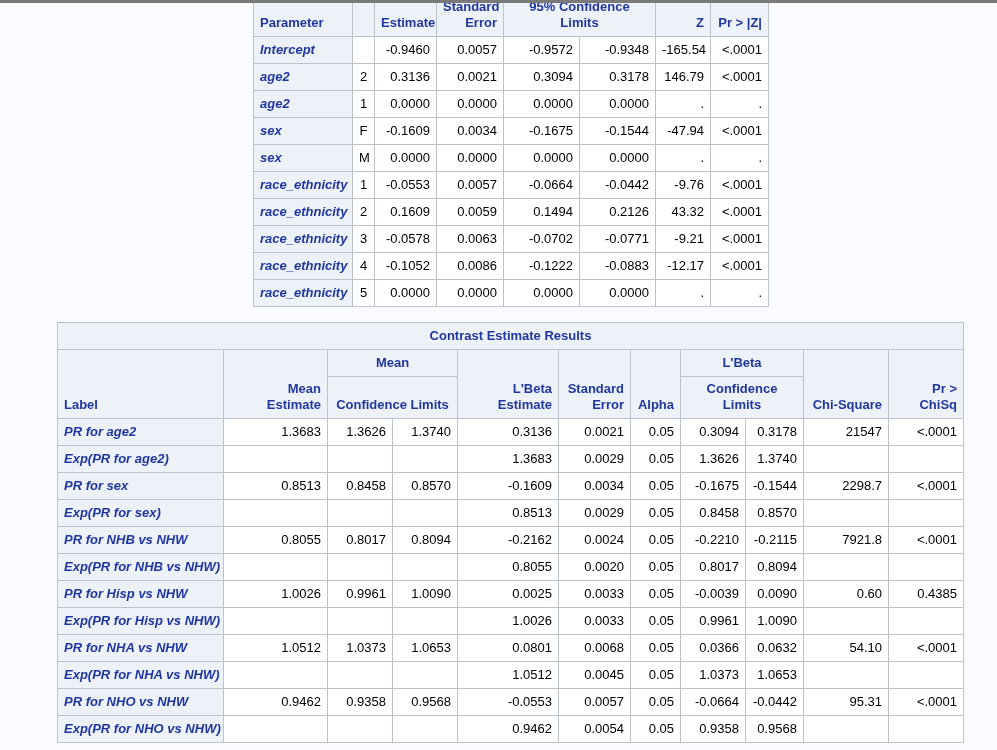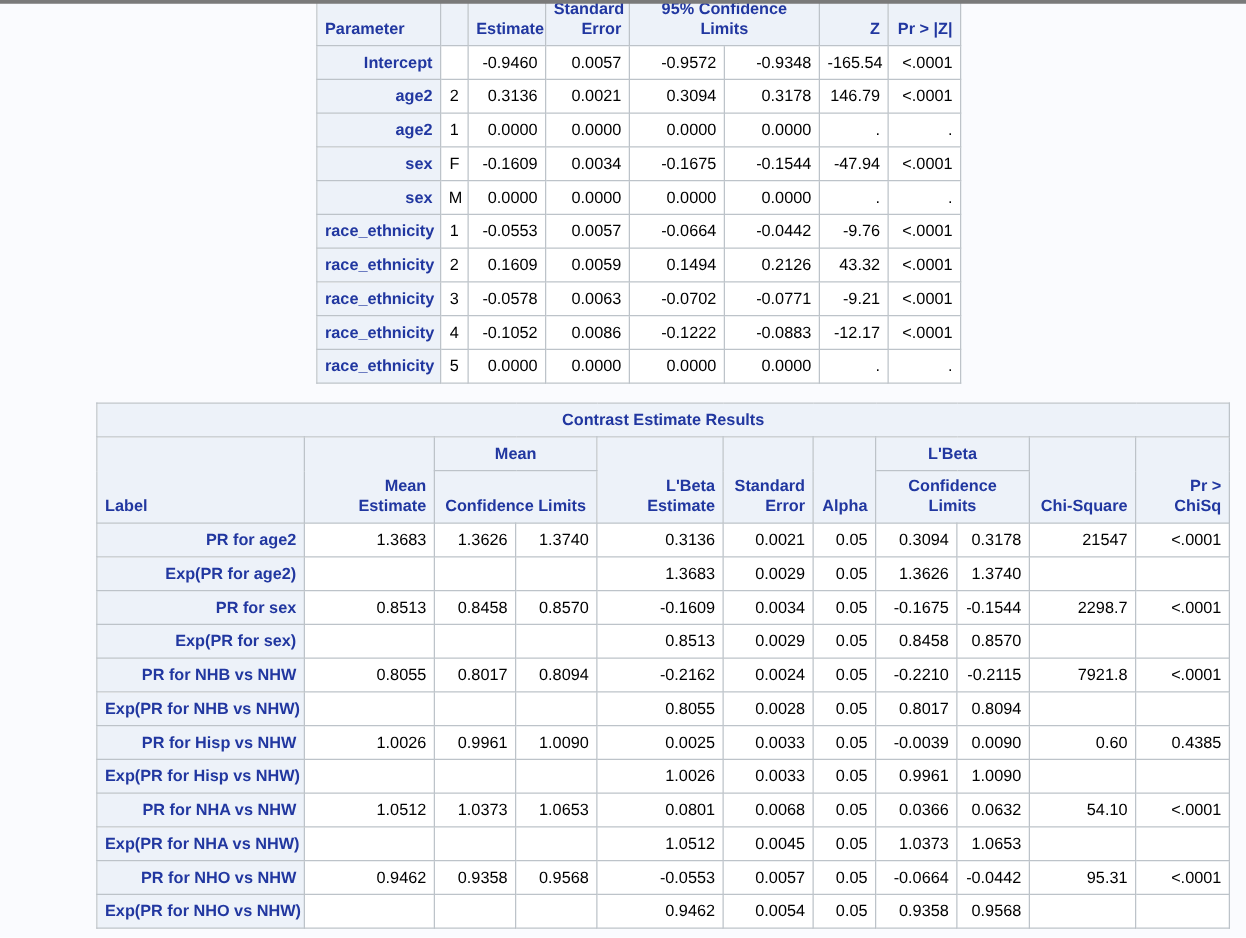--- a/index.html
+++ b/index.html
@@ -36,21 +36,22 @@
   }
   table.sas th.left{text-align:left;}
   table.sas th.center{text-align:center;}
   table.sas th.group{vertical-align:middle;}
   table.sas th.title-cell{text-align:center;vertical-align:middle;}
   table.sas td{color:var(--data-text,#000000);text-align:right;background:var(--cell-bg,#FFFFFF);}
   table.sas td.col-parameter, table.sas td.col-label{
     background:var(--header-bg,#EDF2F9);
     color:var(--accent,#2137A0);
     font-weight:bold;
-    text-align:right;
+    text-align:left;
+    font-style:italic;
   }
   table.sas td.col-level{text-align:center;}
 
   #param-table-wrap{position:absolute;left:253px;top:-6px;}
   #contrast-table-wrap{position:absolute;left:57px;top:322px;}
 </style>
 </head>
 <body>
 
 <div class="canvas">
@@ -178,21 +179,21 @@
             <td class="col-cl_low">0.0000</td>
             <td class="col-cl_high">0.0000</td>
             <td class="col-z">.</td>
             <td class="col-pr">.</td>
           </tr>
         </tbody>
     </table>
   </div>
 
   <div id="contrast-table-wrap">
-    <table class="sas" style="width:906px;margin-left:20px;">
+    <table class="sas" style="width:906px;">
       <colgroup>
         <col style="width:166px">
           <col style="width:104px">
           <col style="width:65px">
           <col style="width:65px">
         <col style="width:101px">
           <col style="width:72px">
           <col style="width:50px">
           <col style="width:65px">
         <col style="width:58px">
@@ -284,21 +285,21 @@
             <td class="col-lbeta_cl_high">-0.2115</td>
             <td class="col-chisq">7921.8</td>
             <td class="col-pr">&lt;.0001</td>
           </tr>
           <tr>
             <td class="col-label">Exp(PR for NHB vs NHW)</td>
             <td class="col-mean_estimate"></td>
             <td class="col-mean_cl_low"></td>
             <td class="col-mean_cl_high"></td>
             <td class="col-lbeta_estimate">0.8055</td>
-            <td class="col-std_error">0.0028</td>
+            <td class="col-std_error">0.0020</td>
             <td class="col-alpha">0.05</td>
             <td class="col-lbeta_cl_low">0.8017</td>
             <td class="col-lbeta_cl_high">0.8094</td>
             <td class="col-chisq"></td>
             <td class="col-pr"></td>
           </tr>
           <tr>
             <td class="col-label">PR for Hisp vs NHW</td>
             <td class="col-mean_estimate">1.0026</td>
             <td class="col-mean_cl_low">0.9961</td>

